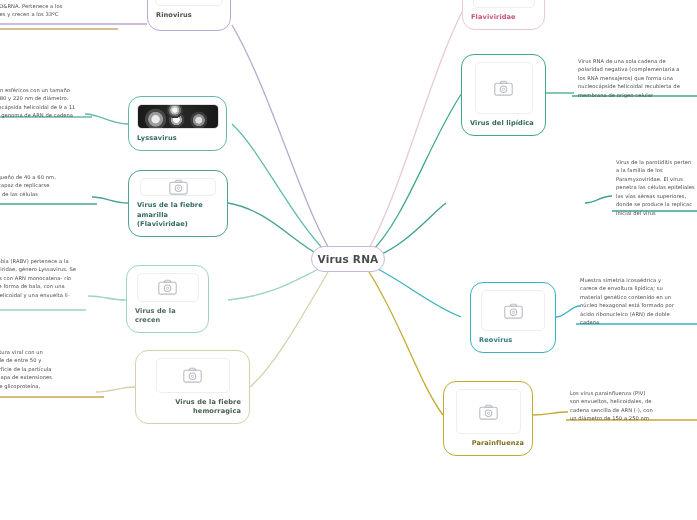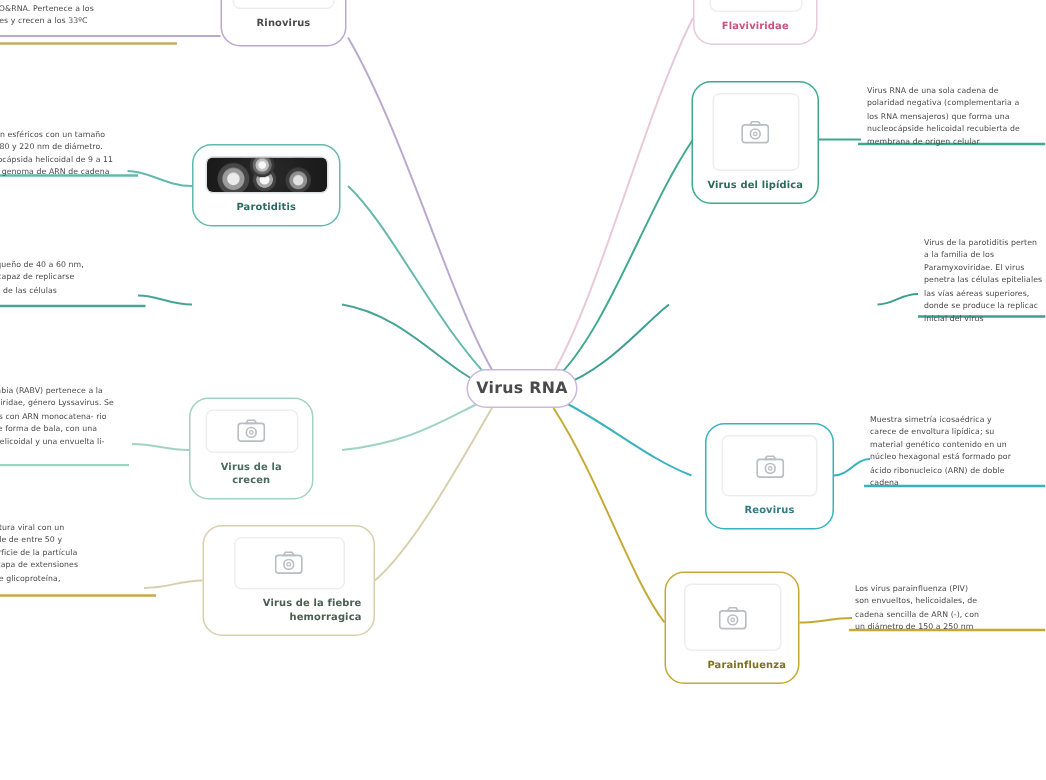--- a/index.html
+++ b/index.html
@@ -39,21 +39,21 @@
     box-sizing:border-box;
     border:1px solid #eceef0;
     border-radius:5px;
     background:#fff;
     display:flex;align-items:center;justify-content:center;
     overflow:hidden;
   }
   .node .label{
     margin-top:5px;
     font-size:6.6px;font-weight:bold;line-height:1.45;
-    text-align:center;color:#3c6b60;
+    text-align:left;color:#3c6b60;
     letter-spacing:.1px;
     width:100%;
   }
   .node.lbl-left .label{text-align:right;}
 
   
   .cam{display:block;}
 
   
   .micro{
@@ -134,23 +134,34 @@
     <div class="thumb" style="width:68px;height:34px;">
       
     </div>
     <div class="label" style="color:#4b4b4b;">Rinovirus</div>
   </div>
 
   <div class="node" style="left:128px;top:96px;width:99px;height:55px;border-color:#63b9ac;">
     <div class="thumb" style="width:82px;height:33px;border-color:#dfe2e5;">
       <div class="micro"></div>
     </div>
-    <div class="label" style="color:#2f6b62;">Parotiditis</div>
-  </div>
-
+    <div class="label" style="color:#2f6b62;">Lyssavirus</div>
+  </div>
+
+  <div class="node" style="left:128px;top:170px;width:100px;height:67px;border-color:#4aa396;">
+    <div class="thumb" style="width:76px;height:38px;">
+      <svg class="cam" width="19" height="16" viewBox="0 0 24 20">
+        <rect x="1" y="4" width="22" height="15" rx="2.4" fill="none" stroke="#b9bec4" stroke-width="1.4"></rect>
+        <path d="M7.5 4 L9.2 1.4 L14.8 1.4 L16.5 4 Z" fill="none" stroke="#b9bec4" stroke-width="1.4"></path>
+        <circle cx="12" cy="11.6" r="4.1" fill="none" stroke="#b9bec4" stroke-width="1.4"></circle>
+        <circle cx="12" cy="11.6" r="1.5" fill="none" stroke="#b9bec4" stroke-width="1.1"></circle>
+      </svg>
+    </div>
+    <div class="label" style="color:#2f6b62;">Virus de la fiebre amarilla (Flaviviridae)</div>
+  </div>
 
   <div class="node" style="left:126px;top:265px;width:83px;height:68px;border-color:#9fd3c4;">
     <div class="thumb" style="width:62px;height:41px;">
       <svg class="cam" width="19" height="16" viewBox="0 0 24 20">
         <rect x="1" y="4" width="22" height="15" rx="2.4" fill="none" stroke="#b9bec4" stroke-width="1.4"></rect>
         <path d="M7.5 4 L9.2 1.4 L14.8 1.4 L16.5 4 Z" fill="none" stroke="#b9bec4" stroke-width="1.4"></path>
         <circle cx="12" cy="11.6" r="4.1" fill="none" stroke="#b9bec4" stroke-width="1.4"></circle>
         <circle cx="12" cy="11.6" r="1.5" fill="none" stroke="#b9bec4" stroke-width="1.1"></circle>
       </svg>
     </div>

